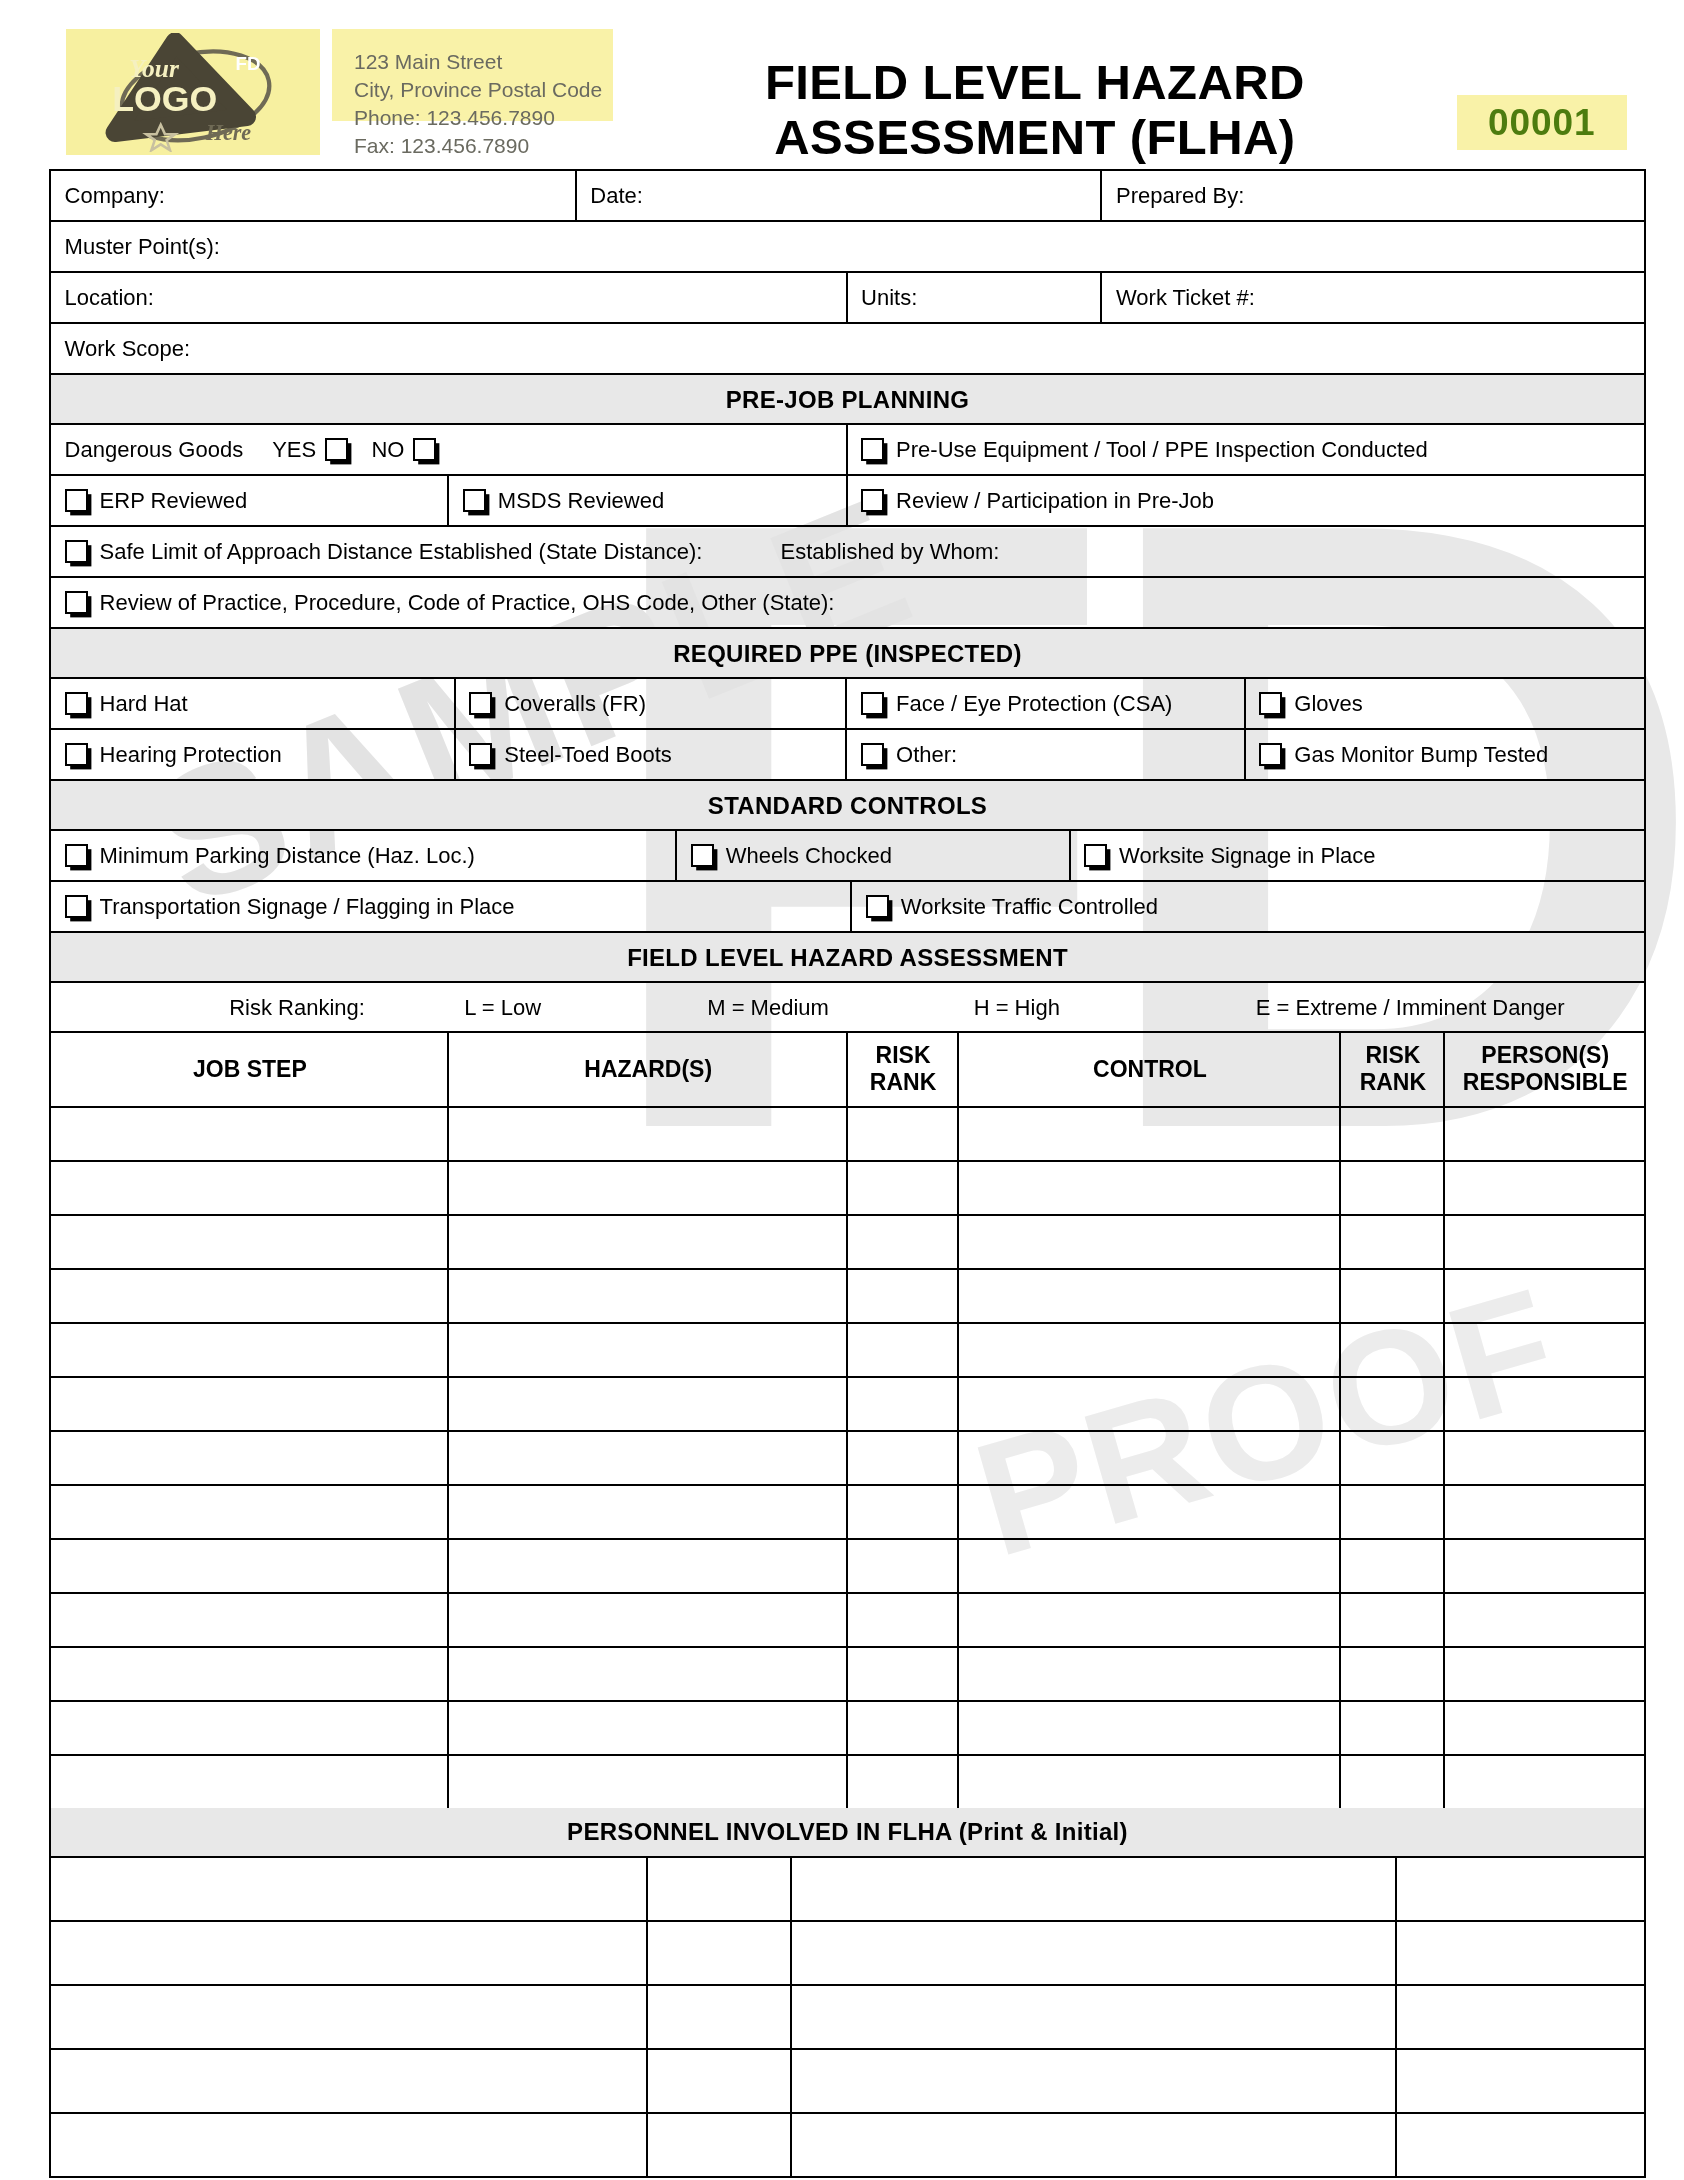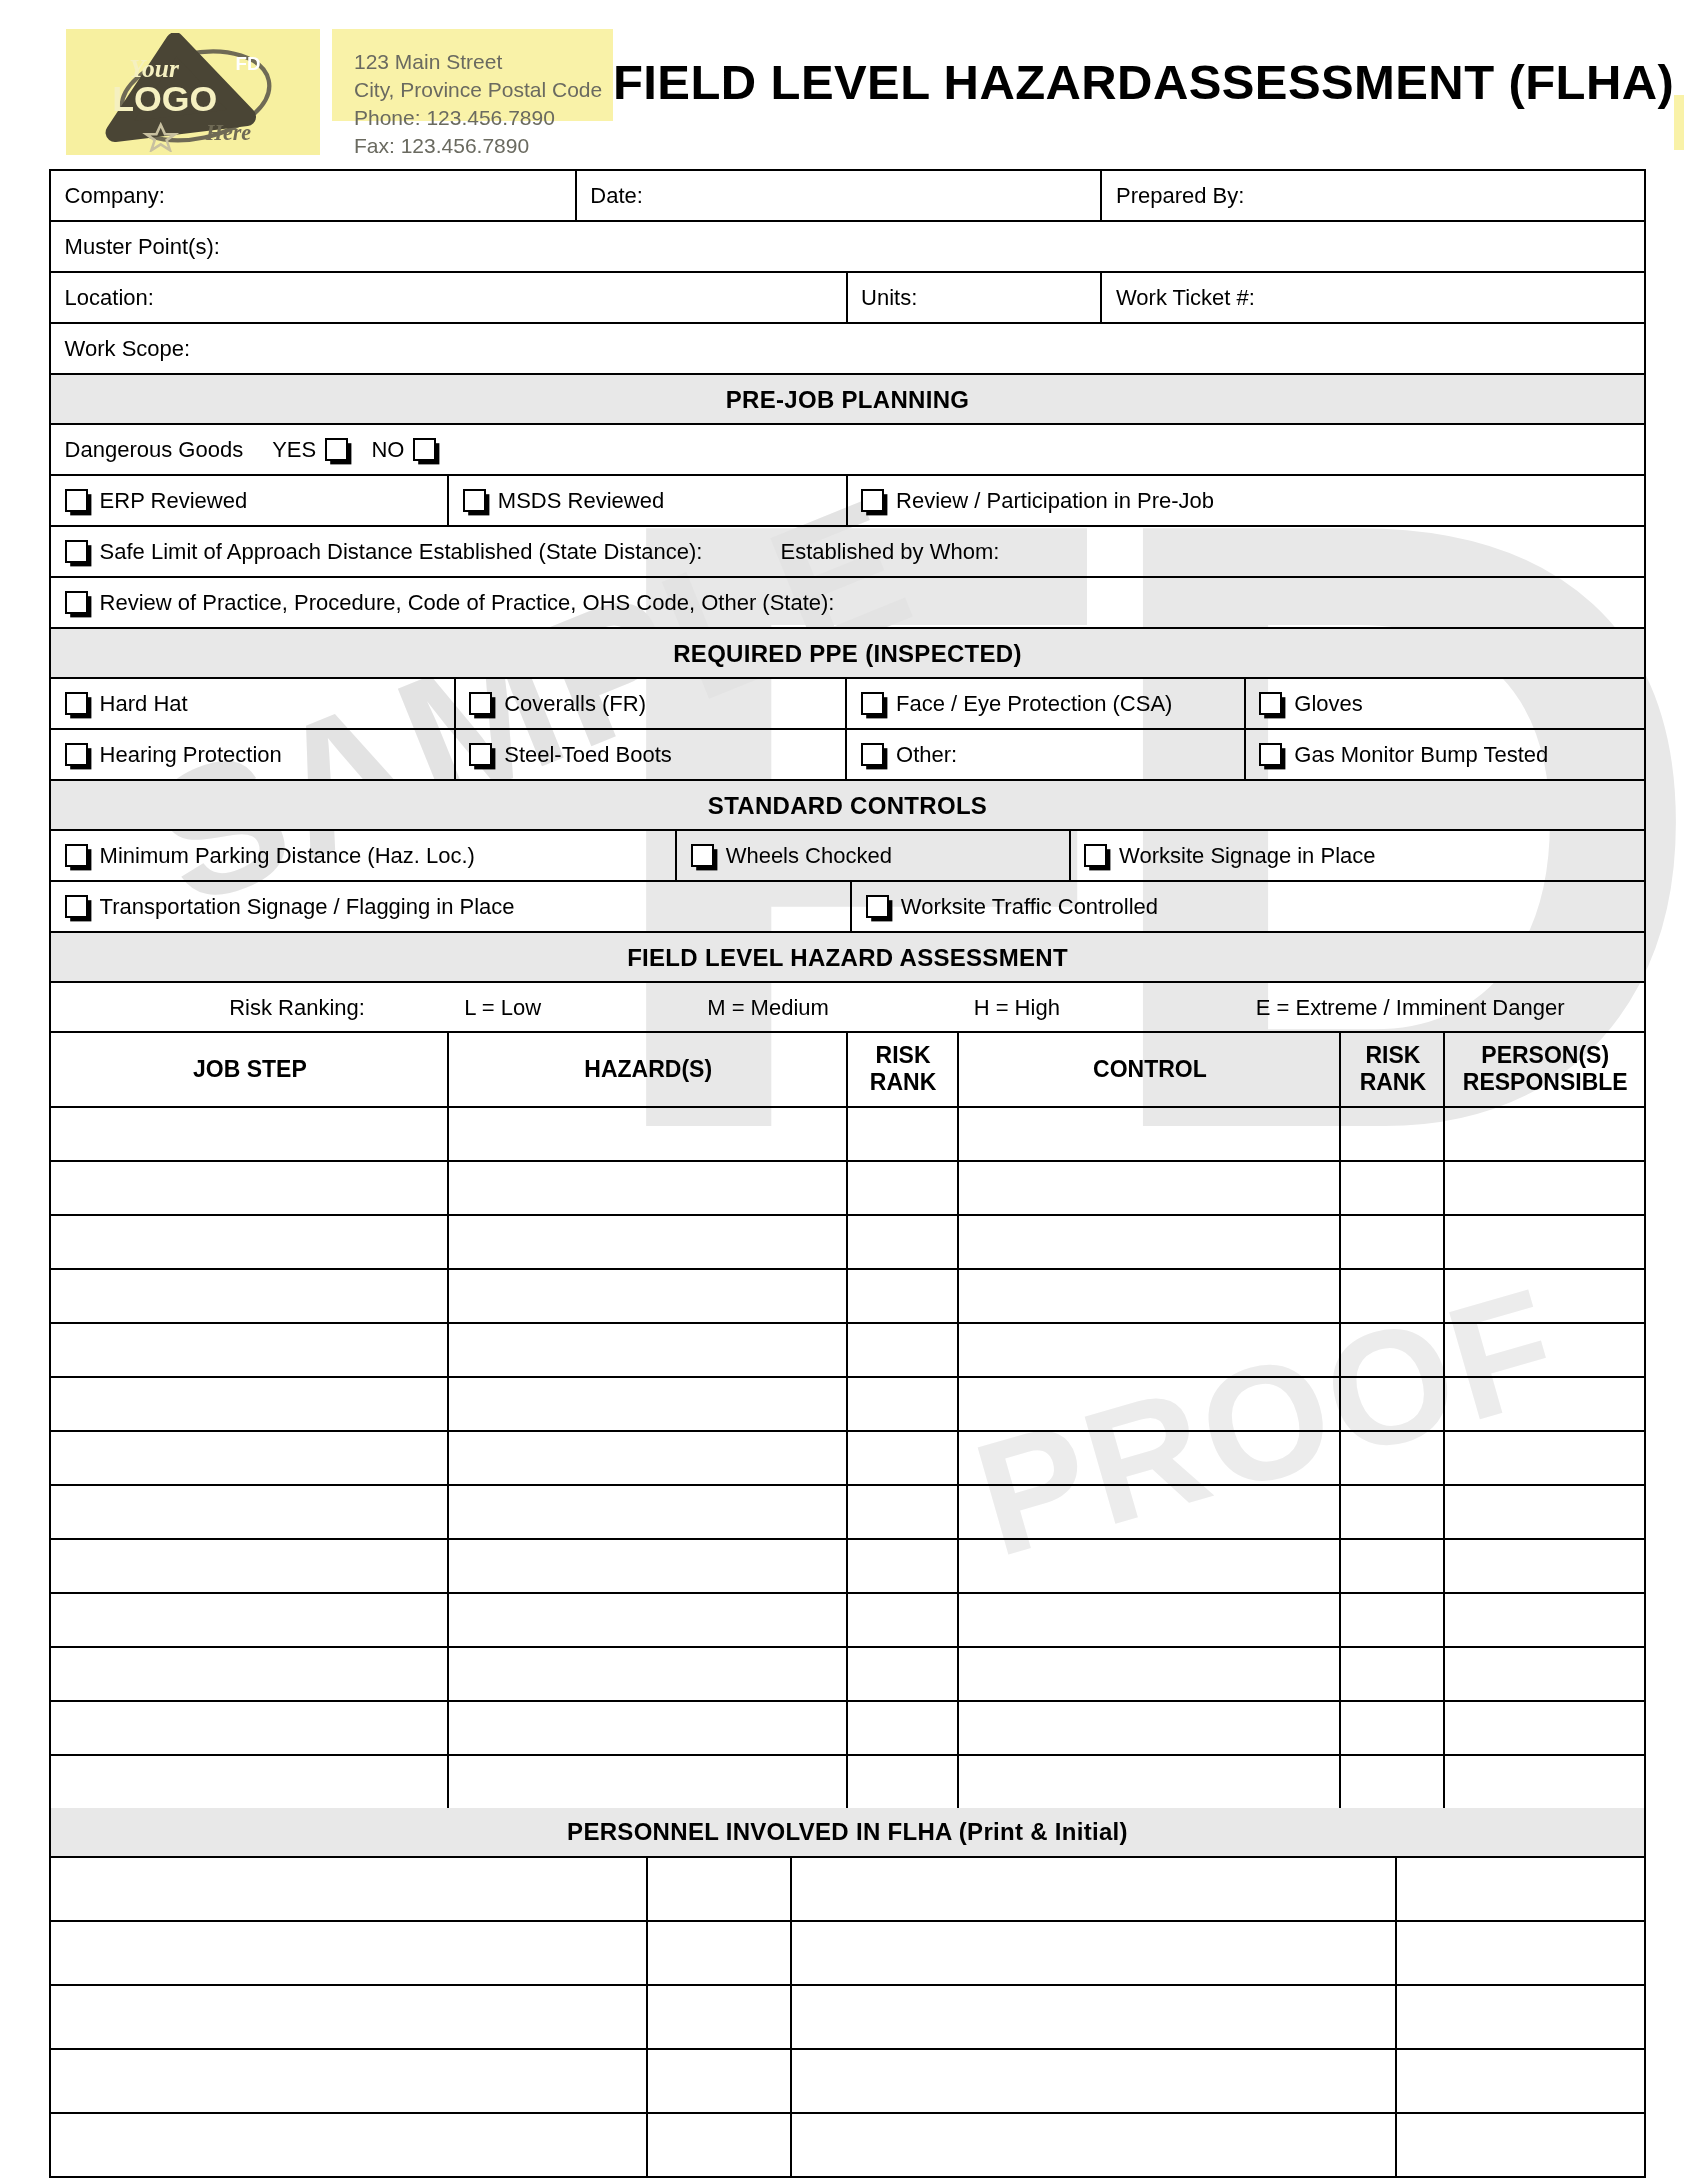--- a/index.html
+++ b/index.html
@@ -57,21 +57,21 @@
     padding:19px 22px 17px 22px;
     height:92px;box-sizing:border-box;
     flex:0 0 auto;width:281px;
   }
   .addr-line{
     font-size:21px;line-height:28px;color:#6a6a60;
     font-family:"Liberation Sans",sans-serif;white-space:nowrap;
   }
   .title-wrap{
     flex:1 1 auto;padding-top:25.6px;
-    display:flex;flex-direction:row;align-items:center;
+    display:flex;flex-direction:column;align-items:center;
   }
   .title-line{
     font-size:49px;font-weight:bold;letter-spacing:0.4px;
     line-height:55px;white-space:nowrap;
     font-family:"Liberation Sans",sans-serif;
   }
   .serial-box{
     flex:0 0 auto;background:#f9f2a8;
     width:170px;height:55px;margin-top:66px;margin-right:15.3px;
     display:flex;align-items:center;justify-content:center;
@@ -225,20 +225,24 @@
       <div class="row">
         <div class="cell" style="width:50%">
           <span class="lbl">Dangerous Goods</span>
           <span style="display:inline-block;width:29px"></span>
           <span class="lbl">YES</span>
           <span class="cb inline"></span>
           <span style="display:inline-block;width:20.4px"></span>
           <span class="lbl">NO</span>
           <span class="cb inline"></span>
         </div>
+        <div class="cell" style="width:50%">
+          <span class="cb"></span>
+          <span class="lbl">Pre-Use Equipment / Tool / PPE Inspection Conducted</span>
+        </div>
       </div>
 
       <div class="row">
         <div class="cell" style="width:25%">
           <span class="cb"></span>
           <span class="lbl">ERP Reviewed</span>
         </div>
         <div class="cell" style="width:25%">
           <span class="cb"></span>
           <span class="lbl">MSDS Reviewed</span>

